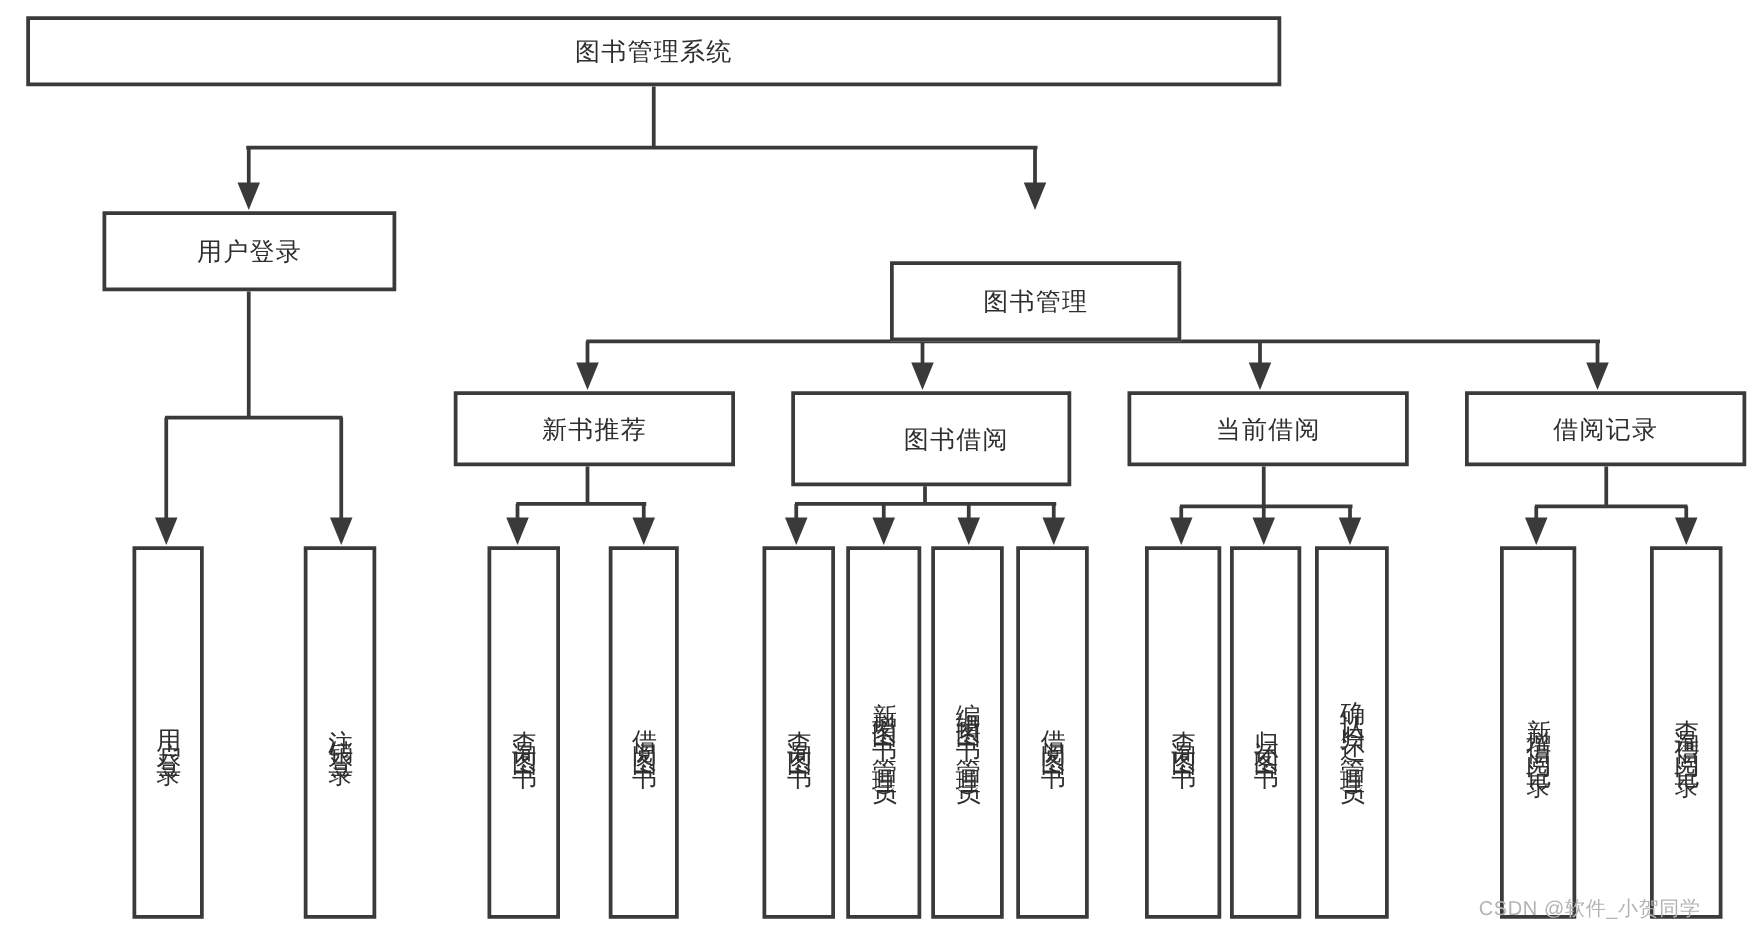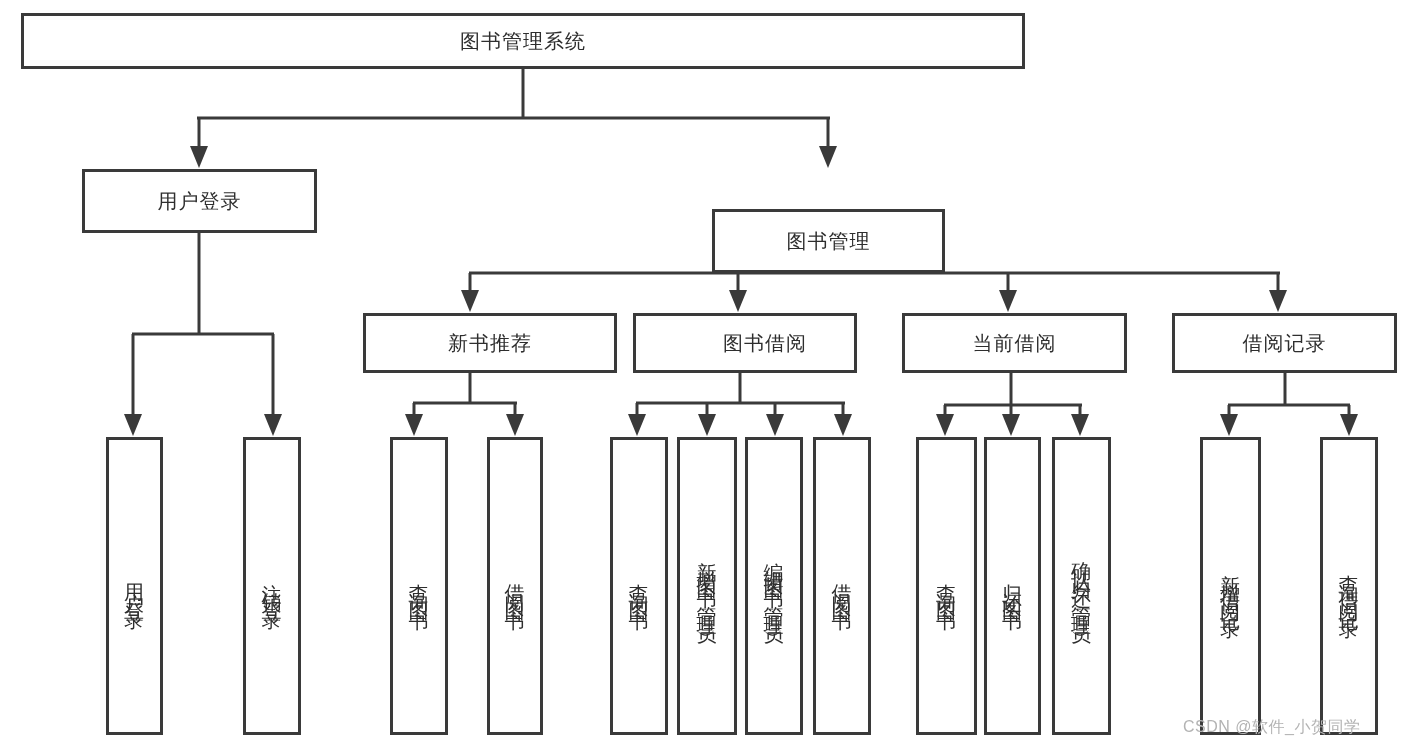--- a/index.html
+++ b/index.html
@@ -18,22 +18,22 @@
   .box.v .vtxt {
     writing-mode:vertical-rl; text-orientation:mixed;
     font-size:20px; line-height:1; letter-spacing:9px; color:#2e2e2e;
   }
   
   .n-root   { left:21px;  top:13px;  width:1004px; height:56px; }
   
   .n-login  { left:82px;  top:169px; width:235px; height:64px; }
   .n-mgmt   { left:712px; top:169px; width:233px; height:64px;margin-top:40px; }
   
-  .n-newrec { left:363px; top:313px; width:254px; height:60px; }
-  .n-borrow { left:633px; top:313px; width:224px; height:60px;padding-left:40px; }
+  .n-newrec { left:363px; top:313px; width:225px; height:60px; }
+  .n-borrow { left:633px; top:313px; width:224px; height:76px;padding-left:40px; }
   .n-curr   { left:902px; top:313px; width:225px; height:60px; }
   .n-rec    { left:1172px;top:313px; width:225px; height:60px; }
   
   .lf0  { left:106px;  top:437px; width:57px; height:298px; }
   .lf1  { left:243px;  top:437px; width:58px; height:298px; }
   .lf2  { left:390px;  top:437px; width:58px; height:298px; }
   .lf3  { left:487px;  top:437px; width:56px; height:298px; }
   .lf4  { left:610px;  top:437px; width:58px; height:298px; }
   .lf5  { left:677px;  top:437px; width:60px; height:298px; }
   .lf6  { left:745px;  top:437px; width:58px; height:298px; }

